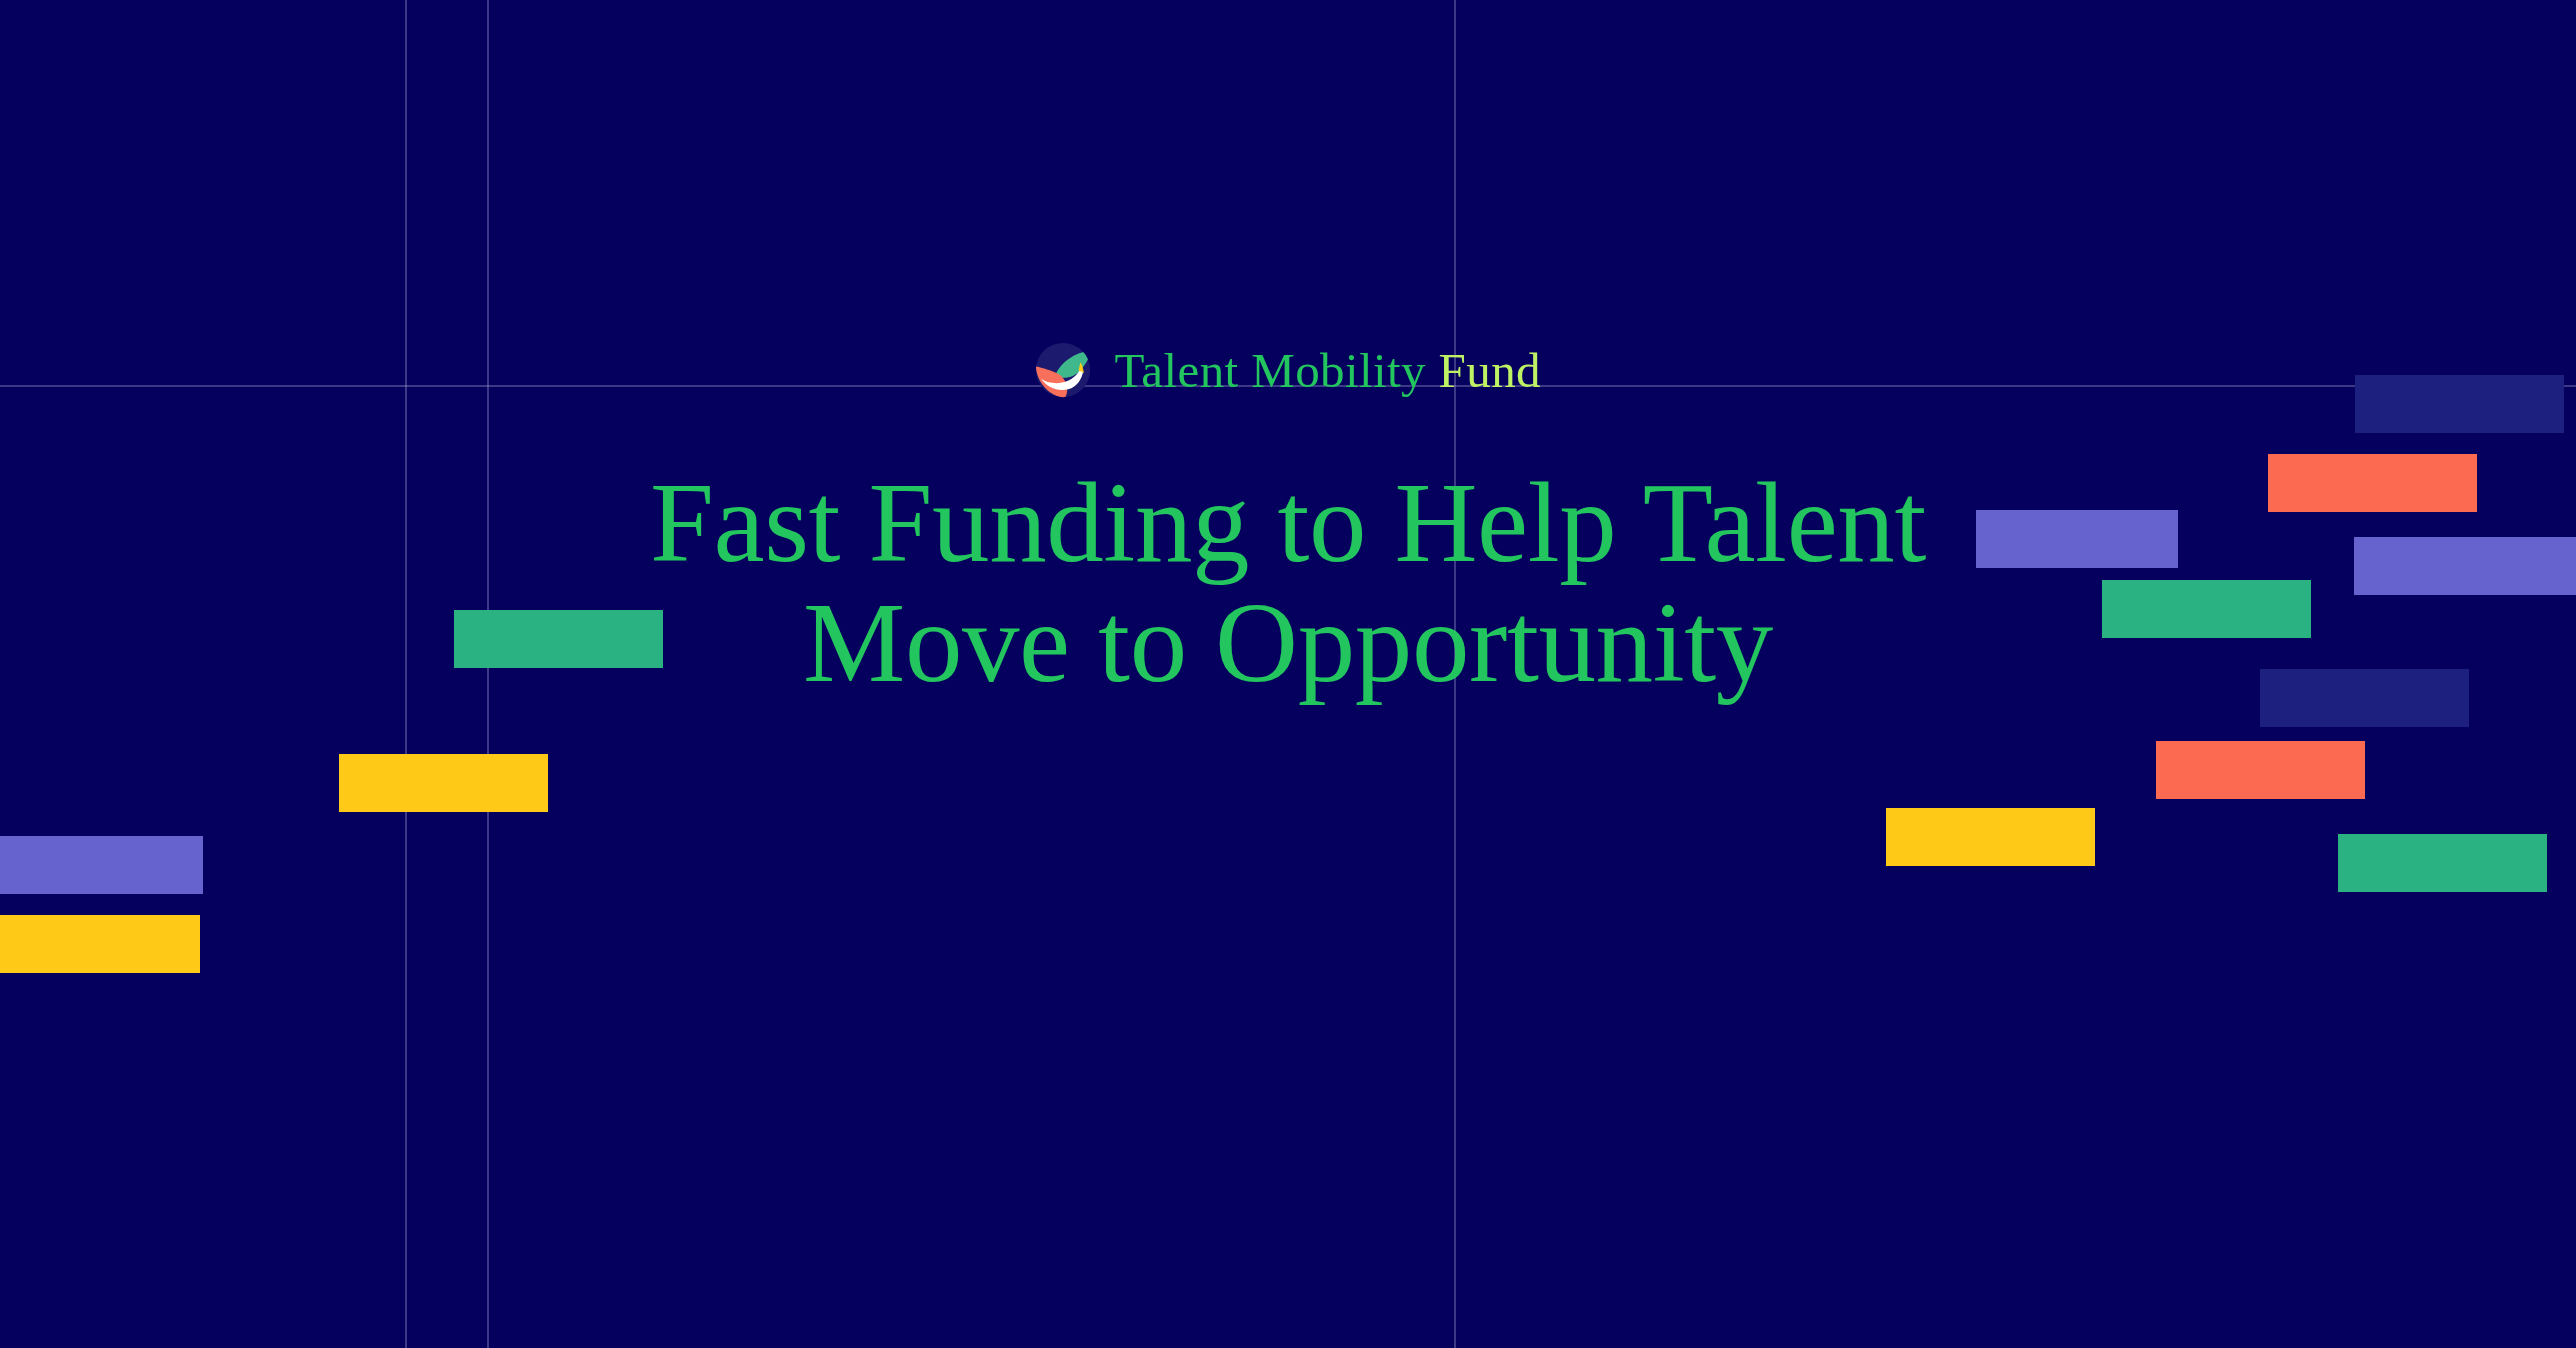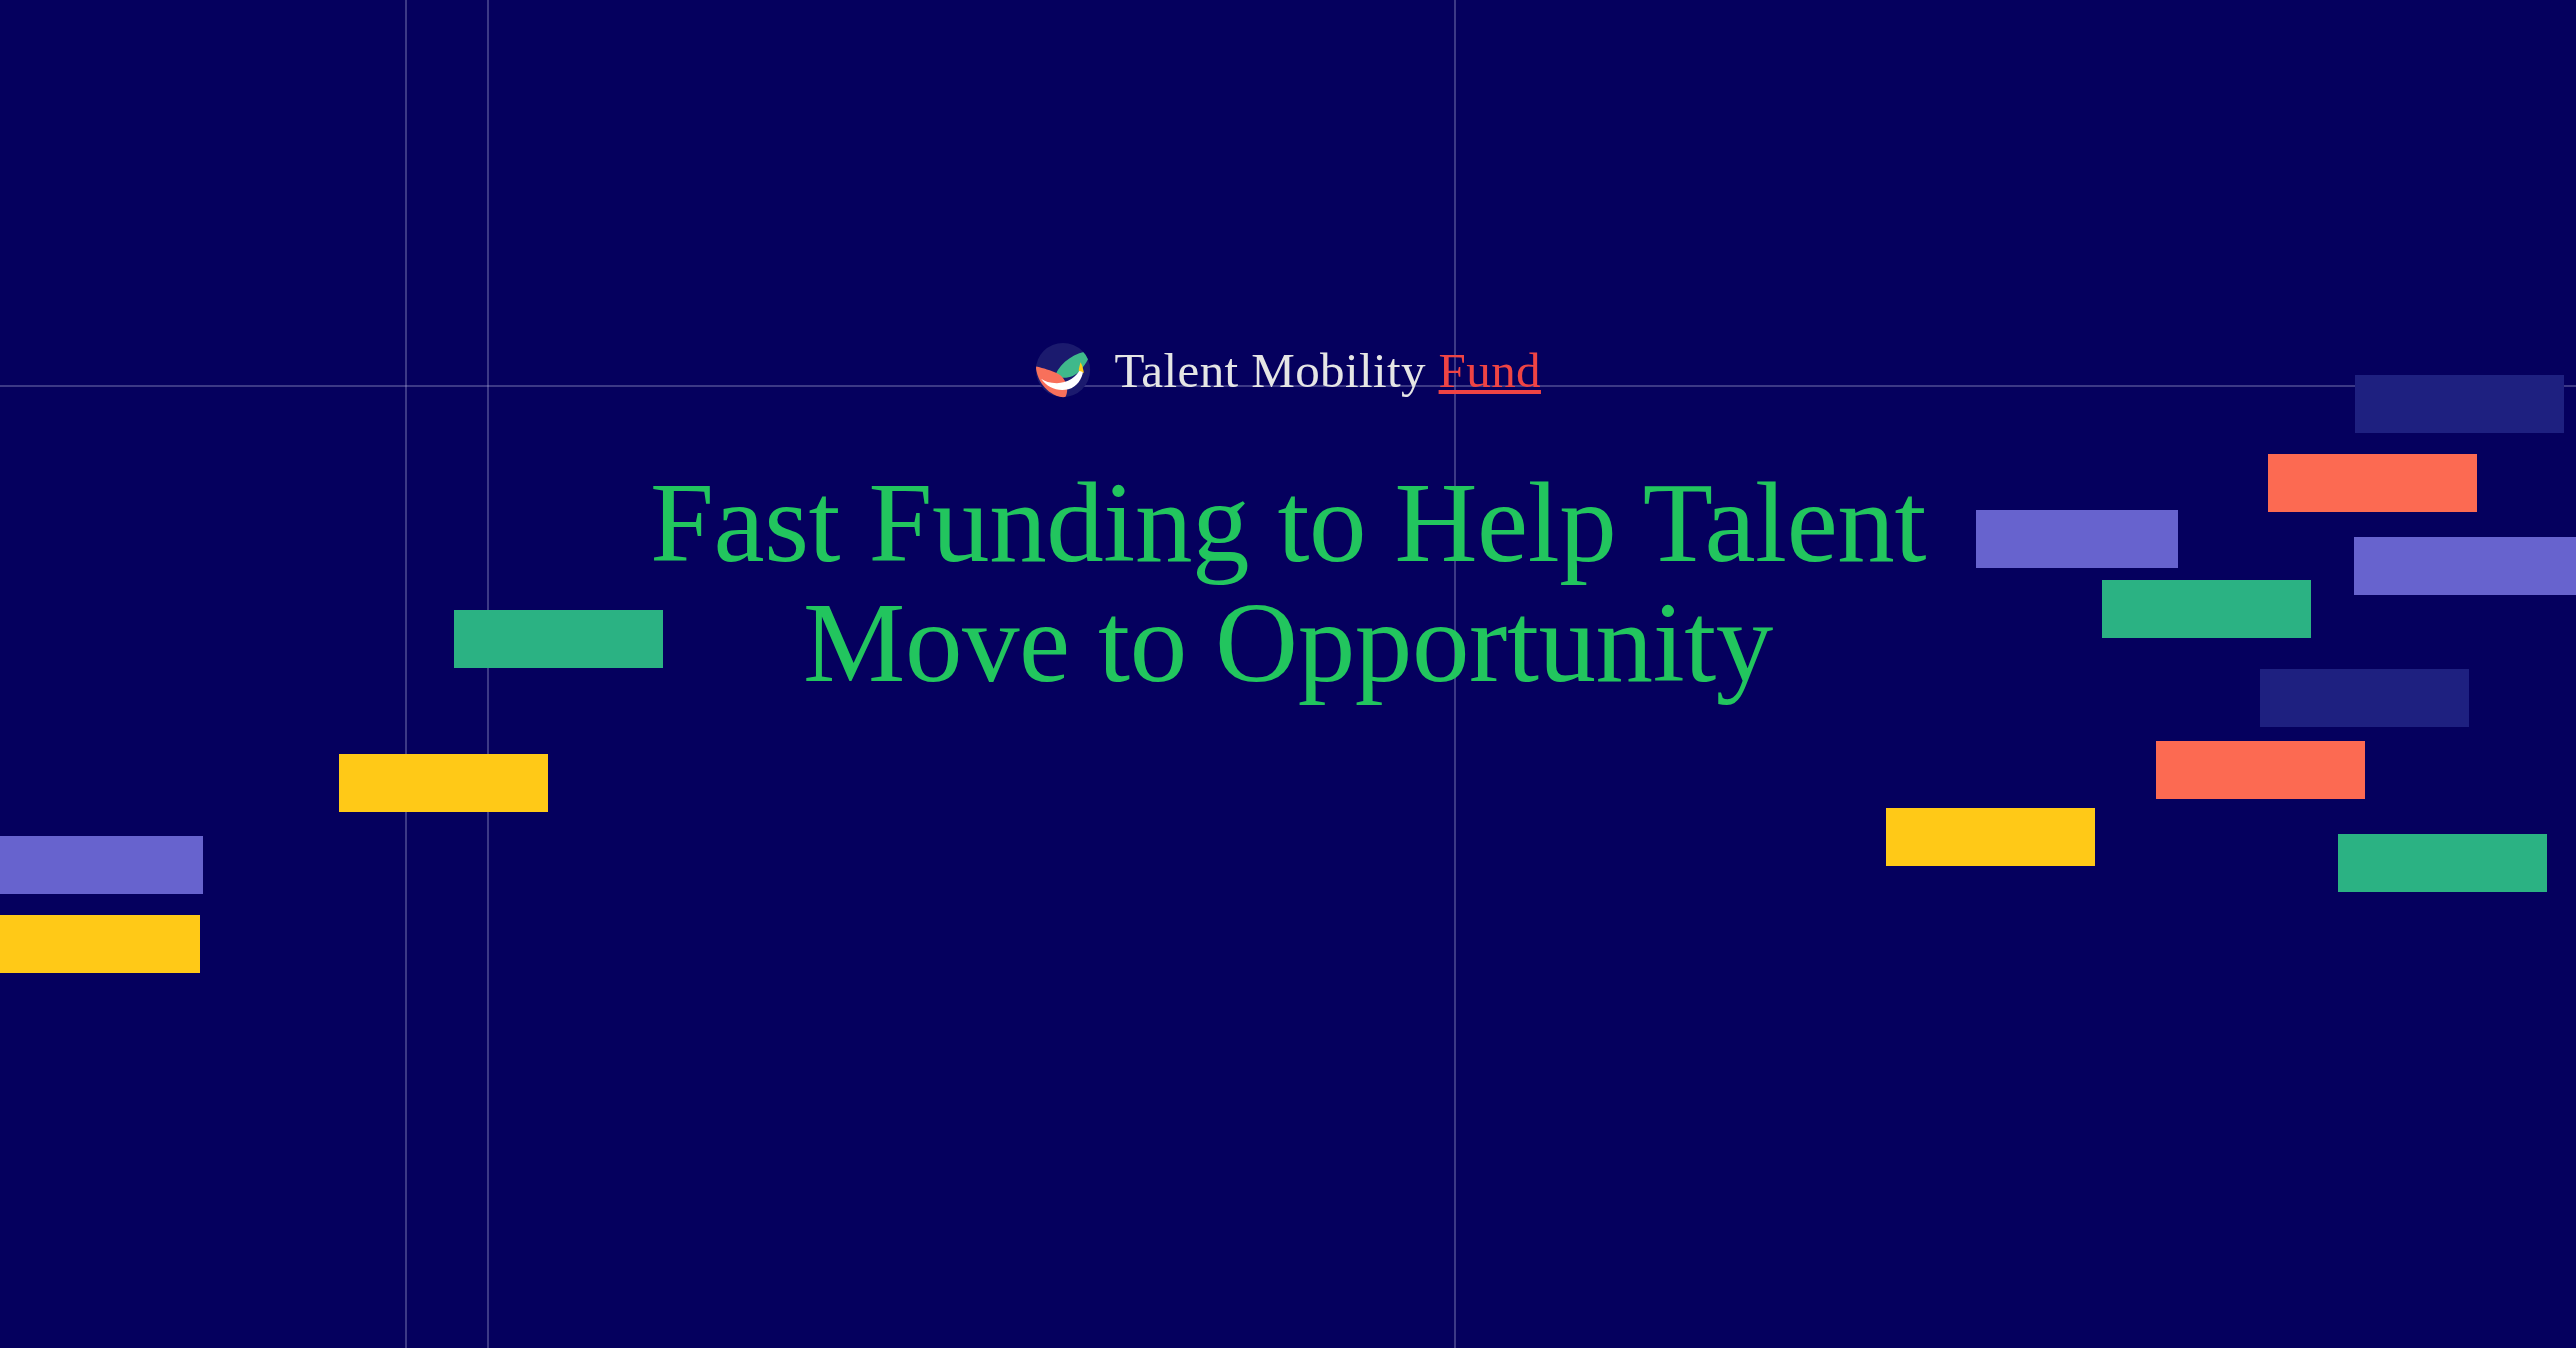--- a/index.html
+++ b/index.html
@@ -74,22 +74,22 @@
     flex: 0 0 auto;
     display: block;
   }
   .brand-word {
     font-family: "Liberation Serif", "DejaVu Serif", serif;
     font-size: 49px;
     line-height: 1;
     letter-spacing: 0.4px;
     white-space: nowrap;
   }
-  .brand-word .w-primary { color: #e5e5e5; margin-top: 16px; }
-  .brand-word .w-secondary { color: #ef4444; text-decoration: underline; }
+  .brand-word .w-primary { color: #22c55e; margin-top: 16px; }
+  .brand-word .w-secondary { color: #bef264; }
 
   .headline {
     margin-top: 65px;
     width: 1277px;
     text-align: center;
     color: #22c55e;
     font-family: "Liberation Serif", "DejaVu Serif", serif;
     font-weight: 400;
     font-size: 115px;
     line-height: 1.04;

